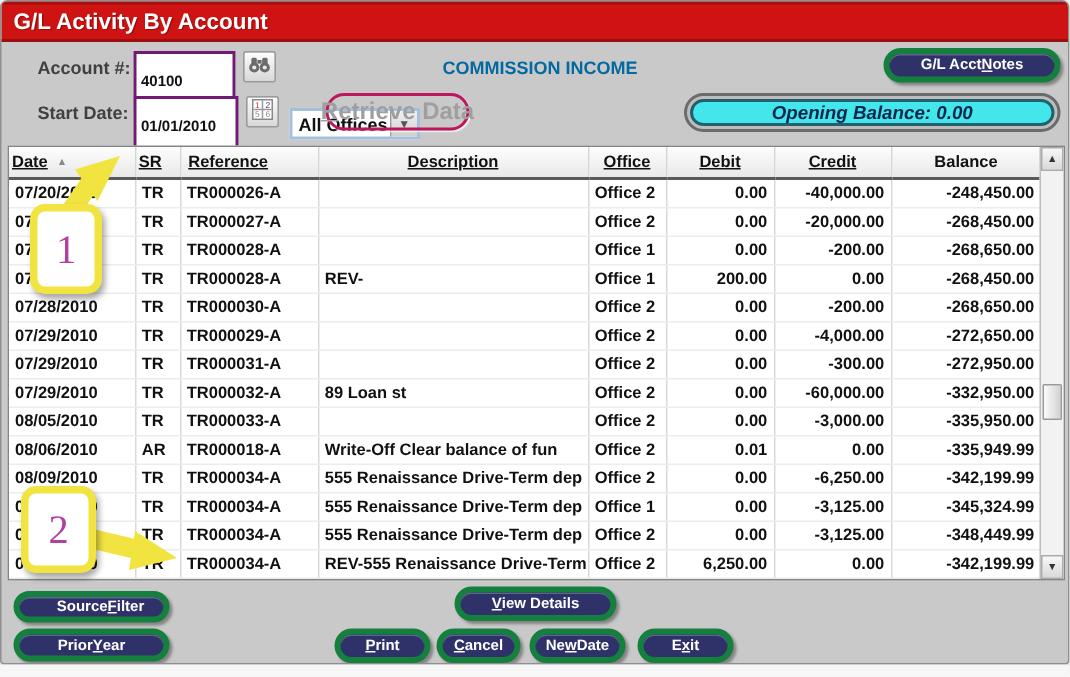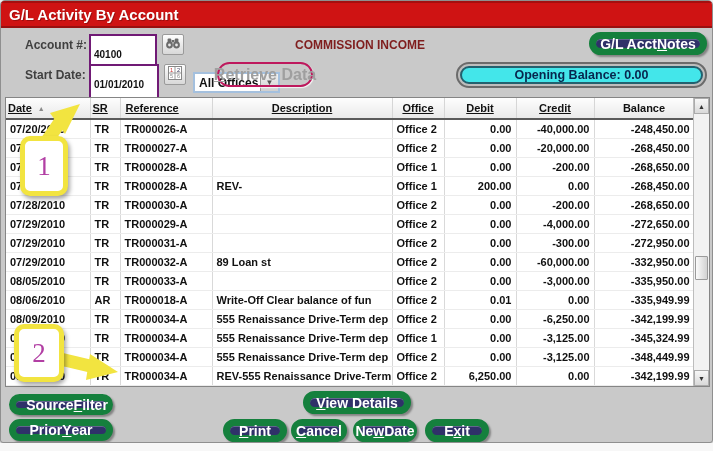--- a/index.html
+++ b/index.html
@@ -15,31 +15,31 @@
   .txtin{position:absolute;background:#fff;border:2px solid #701a75;font-size:10px;font-weight:bold;
          color:#111;padding:18px 3px;box-sizing:border-box;font-family:"Liberation Sans",sans-serif;}
   .miniBtn{position:absolute;width:22px;height:21px;background:linear-gradient(#fdfdfd,#d8d8d8);
            border:1px solid #9a9a9a;border-radius:2px;box-sizing:border-box;display:flex;
            align-items:center;justify-content:center;padding:0;cursor:pointer;}
   .combo{position:absolute;height:21px;background:#fff;border:2px solid #a4c0de;box-sizing:border-box;
          display:flex;align-items:center;cursor:pointer;}
   .combo .cval{flex:1;font-size:12px;font-weight:bold;color:#111;padding-left:4px;white-space:nowrap;}
   .combo .carw{width:17px;height:100%;background:linear-gradient(#f2f2f2,#cfcfcf);border-left:1px solid #9a9a9a;
                display:flex;align-items:center;justify-content:center;font-size:8px;color:#555;}
-  .pill{position:absolute;background:#2f3169;border:7px solid #15803d;border-radius:12px;color:#fff;
-        font-weight:bold;font-size:14px;font-family:"Liberation Sans",sans-serif;cursor:pointer;
+  .pill{position:absolute;background:#2f3169;border:4px solid #15803d;border-radius:12px;color:#fff;
+        font-weight:bold;font-size:10px;font-family:"Liberation Sans",sans-serif;cursor:pointer;
         box-shadow:2px 2px 2px rgba(0,0,0,.35), inset 0 1px 0 rgba(255,255,255,.25);
         display:flex;align-items:center;justify-content:center;padding:0;white-space:nowrap;}
   .pill .mn{text-decoration:underline;}
   .pill-disabled{position:absolute;background:transparent;border:2px solid #be185d;border-radius:13px;
         color:#9f9f9f;font-weight:bold;font-size:16px;box-shadow:1px 1px 1px rgba(255,255,255,.8);
         display:flex;align-items:center;justify-content:center;white-space:nowrap;}
   .pill-disabled .mn{text-decoration:underline;}
   .ob-outer{position:absolute;background:#bdbdbd;border:2px solid #6b6b6b;border-radius:14px;
-            box-sizing:border-box;display:flex;align-items:center;justify-content:center;padding:2px;}
+            box-sizing:border-box;display:flex;align-items:center;justify-content:center;padding:2px;font-style:italic;}
   .ob-inner{width:100%;height:100%;background:#43e6ea;border:2px solid #23606e;border-radius:10px;
             box-sizing:border-box;display:flex;align-items:center;justify-content:center;
             font-size:12.5px;font-weight:bold;color:#07264d;white-space:nowrap;}
   
   .grid{position:absolute;left:4px;top:96px;width:705px;height:290px;background:#fff;
         border:1px solid #858585;box-sizing:border-box;overflow:hidden;}
   table.dg{border-collapse:collapse;table-layout:fixed;width:688px;}
   table.dg th{height:20px;background:linear-gradient(#fdfdfd,#e9e9e9);font-size:11px;font-weight:bold;
         color:#111;border-right:1px solid #d6d6d6;border-bottom:2px solid #5a5a5a;
         white-space:nowrap;overflow:hidden;padding:0 2px;cursor:pointer;}
@@ -85,21 +85,21 @@
         <rect x="6.6" y="3" width="2.8" height="2.4" fill="#6b6b6b"></rect>
         <circle cx="4.5" cy="8" r="1.4" fill="#e8e8e8"></circle>
           <circle cx="11.5" cy="8" r="1.4" fill="#e8e8e8"></circle>
       </svg>
     </span>
   </button>
   <div class="combo" style="left:192px;top:33px;width:87px;margin-top:38px;">
     <span class="cval">All Offices</span>
     <span class="carw">▼</span>
   </div>
-  <div class="lbl" style="left:294px;top:37px;color:#7f1d1d;">COMMISSION INCOME</div>
+  <div class="lbl" style="left:294px;top:37px;color:#0369a1;">COMMISSION INCOME</div>
   <button class="pill" style="left:588px;top:31px;width:118px;height:23px;">
     <span>G/L Acct </span>
       <span class="mn">N</span>
       <span>otes</span>
   </button>
 
   <div class="lbl" style="left:24px;top:67px;">Start Date:</div>
   <input class="txtin" style="left: 88px; top: 63px; width: 70px; height: 21px;" value="01/01/2010">
   <button class="miniBtn" style="left:163px;top:63px;">
     <span>

